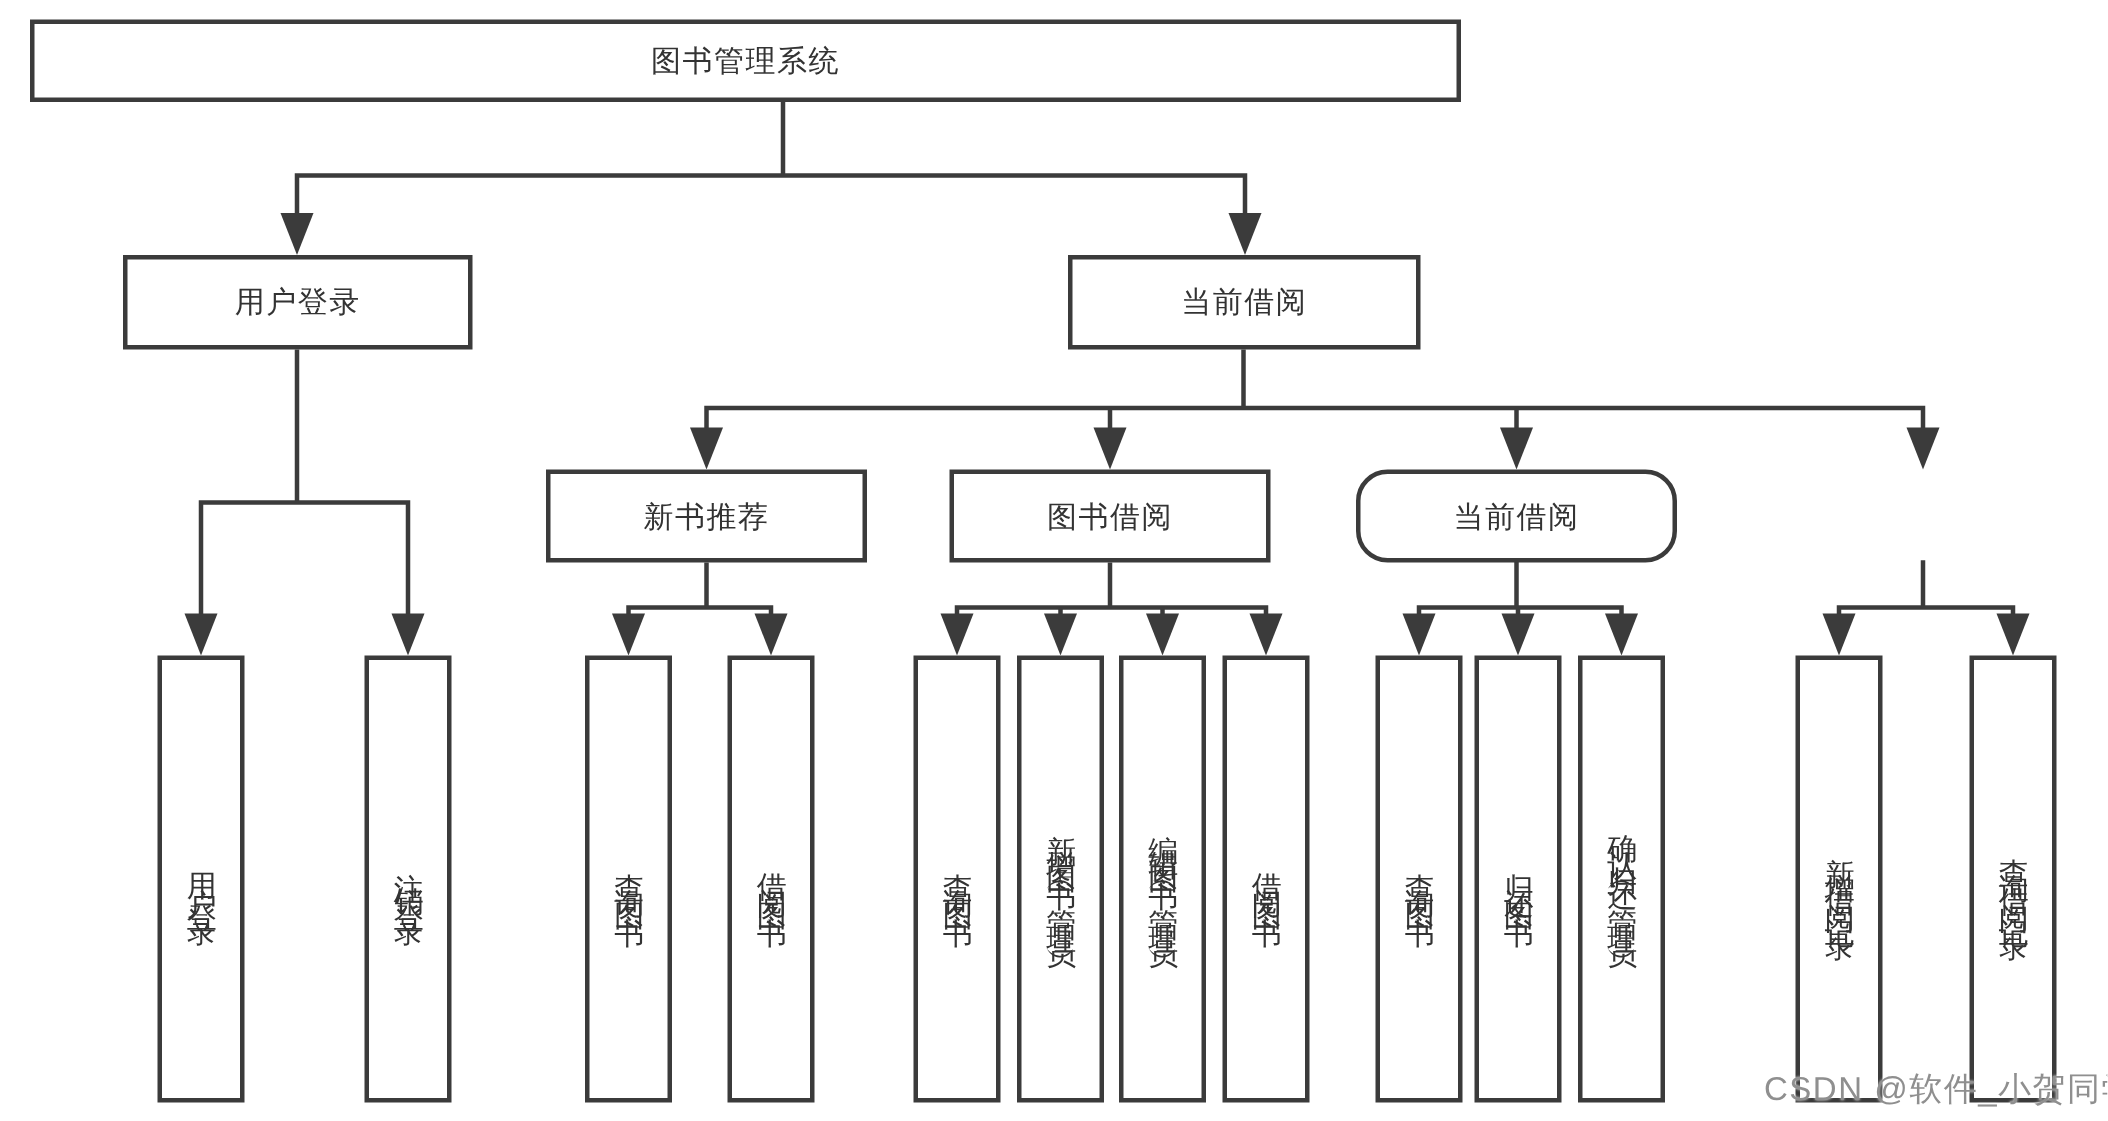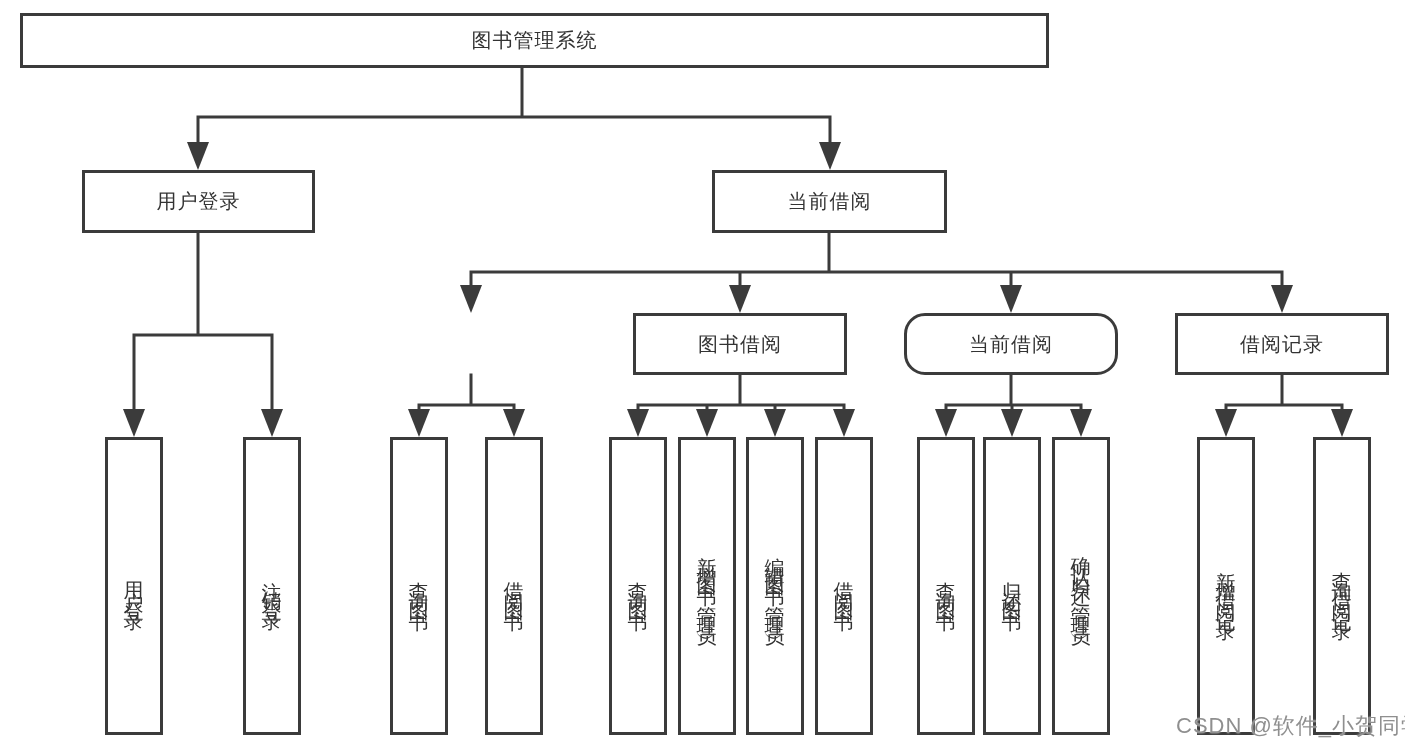--- a/index.html
+++ b/index.html
@@ -122,40 +122,40 @@
       <polygon points="764,409 786,409 775,437"></polygon>
       <polygon points="833,409 855,409 844,437"></polygon>
       <polygon points="935,409 957,409 946,437"></polygon>
       <polygon points="1001,409 1023,409 1012,437"></polygon>
       <polygon points="1070,409 1092,409 1081,437"></polygon>
       <polygon points="1215,409 1237,409 1226,437"></polygon>
       <polygon points="1331,409 1353,409 1342,437"></polygon>
     </g>
   </svg>
 
-  <div class="node h" style="left:20px; top:13px; width:1029px; height:55px;">
+  <div class="node h" style="left:20px; top:13px; width:954px; height:55px;">
     <span class="lbl">图书管理系统</span>
   </div>
 
   <div class="node h" style="left:82px; top:170px; width:233px; height:63px;">
     <span class="lbl">用户登录</span>
   </div>
   <div class="node h" style="left:712px; top:170px; width:235px; height:63px;">
     <span class="lbl">当前借阅</span>
   </div>
 
+  <div class="node h" style="left:364px; top:313px; width:214px; height:62px;">
+    <span class="lbl">新书推荐</span>
+  </div>
   <div class="node h" style="left:633px; top:313px; width:214px; height:62px;">
     <span class="lbl">图书借阅</span>
   </div>
   <div class="node h" style="left:904px; top:313px; width:214px; height:62px;border-radius:21px;">
     <span class="lbl">当前借阅</span>
   </div>
-  <div class="node h" style="left:1175px; top:313px; width:214px; height:62px;">
-    <span class="lbl">借阅记录</span>
-  </div>
 
   <div class="node v" style="left:105px; top:437px; width:58px; height:298px;">
     <span class="lbl">用户登录</span>
   </div>
   <div class="node v" style="left:243px; top:437px; width:58px; height:298px;">
     <span class="lbl">注销登录</span>
   </div>
 
   <div class="node v" style="left:390px; top:437px; width:58px; height:298px;">
     <span class="lbl">查询图书</span>

